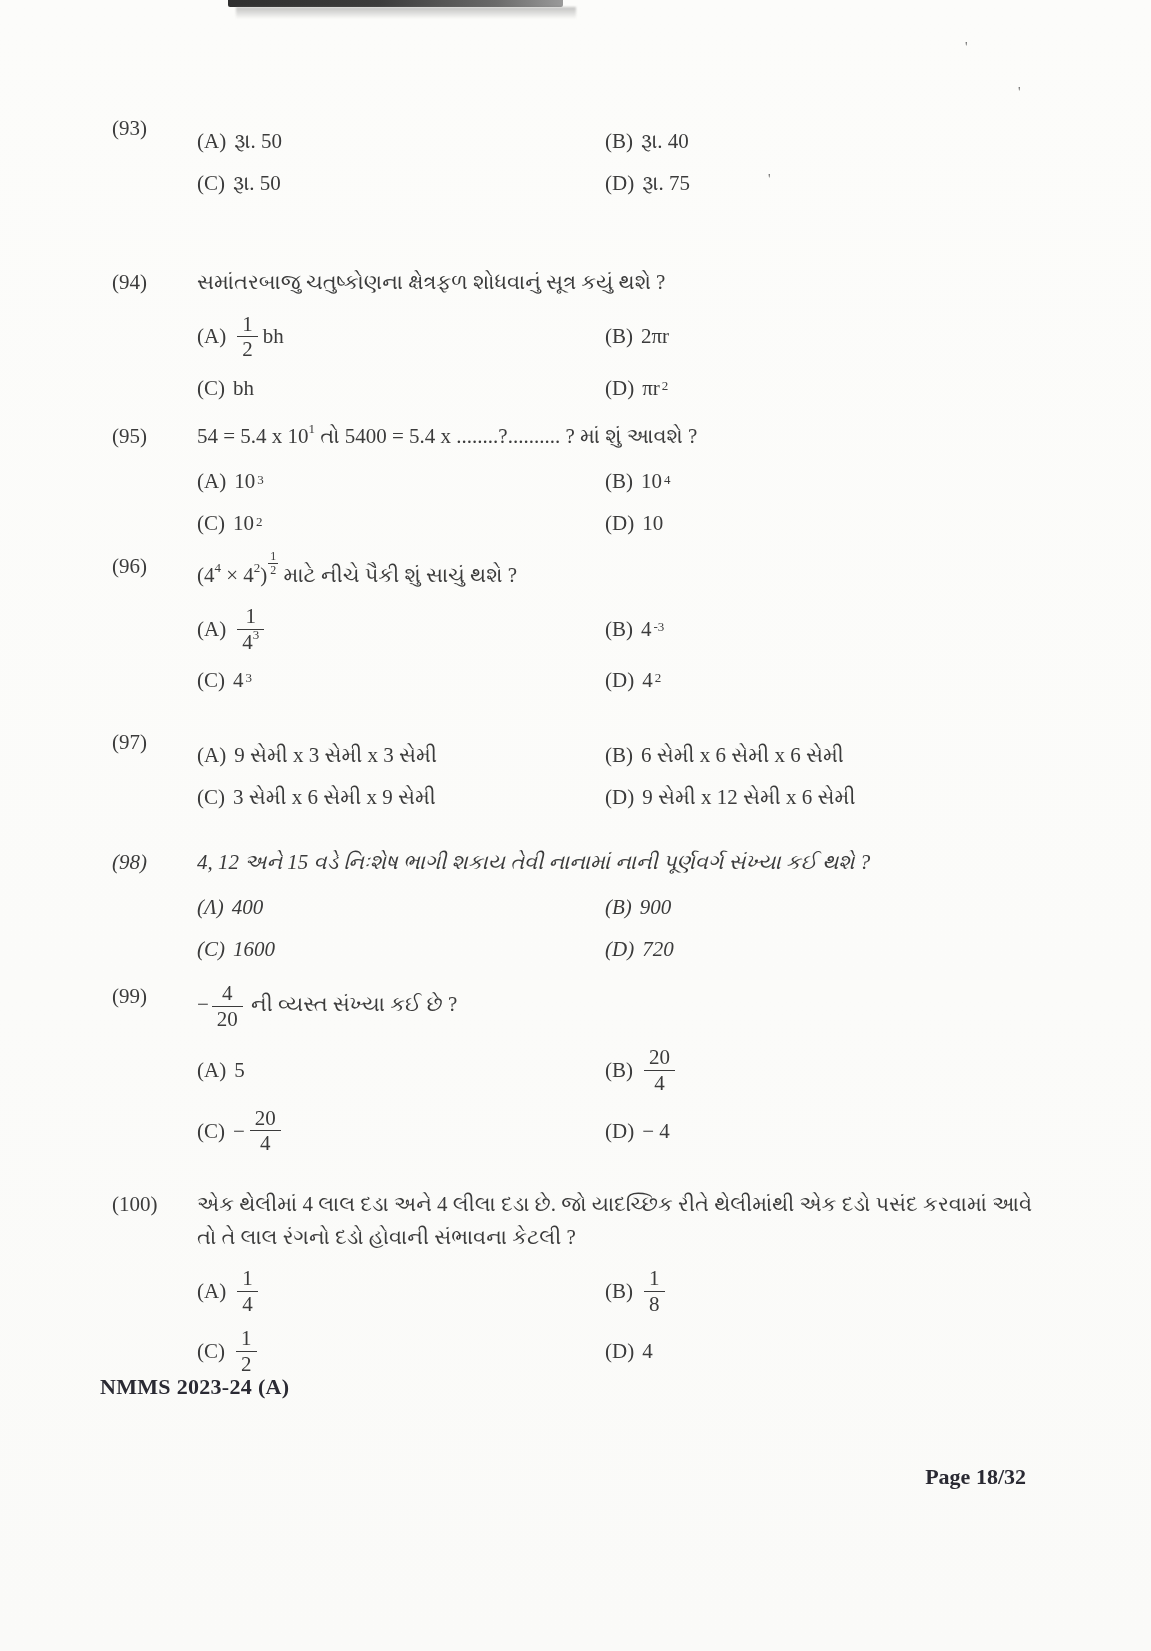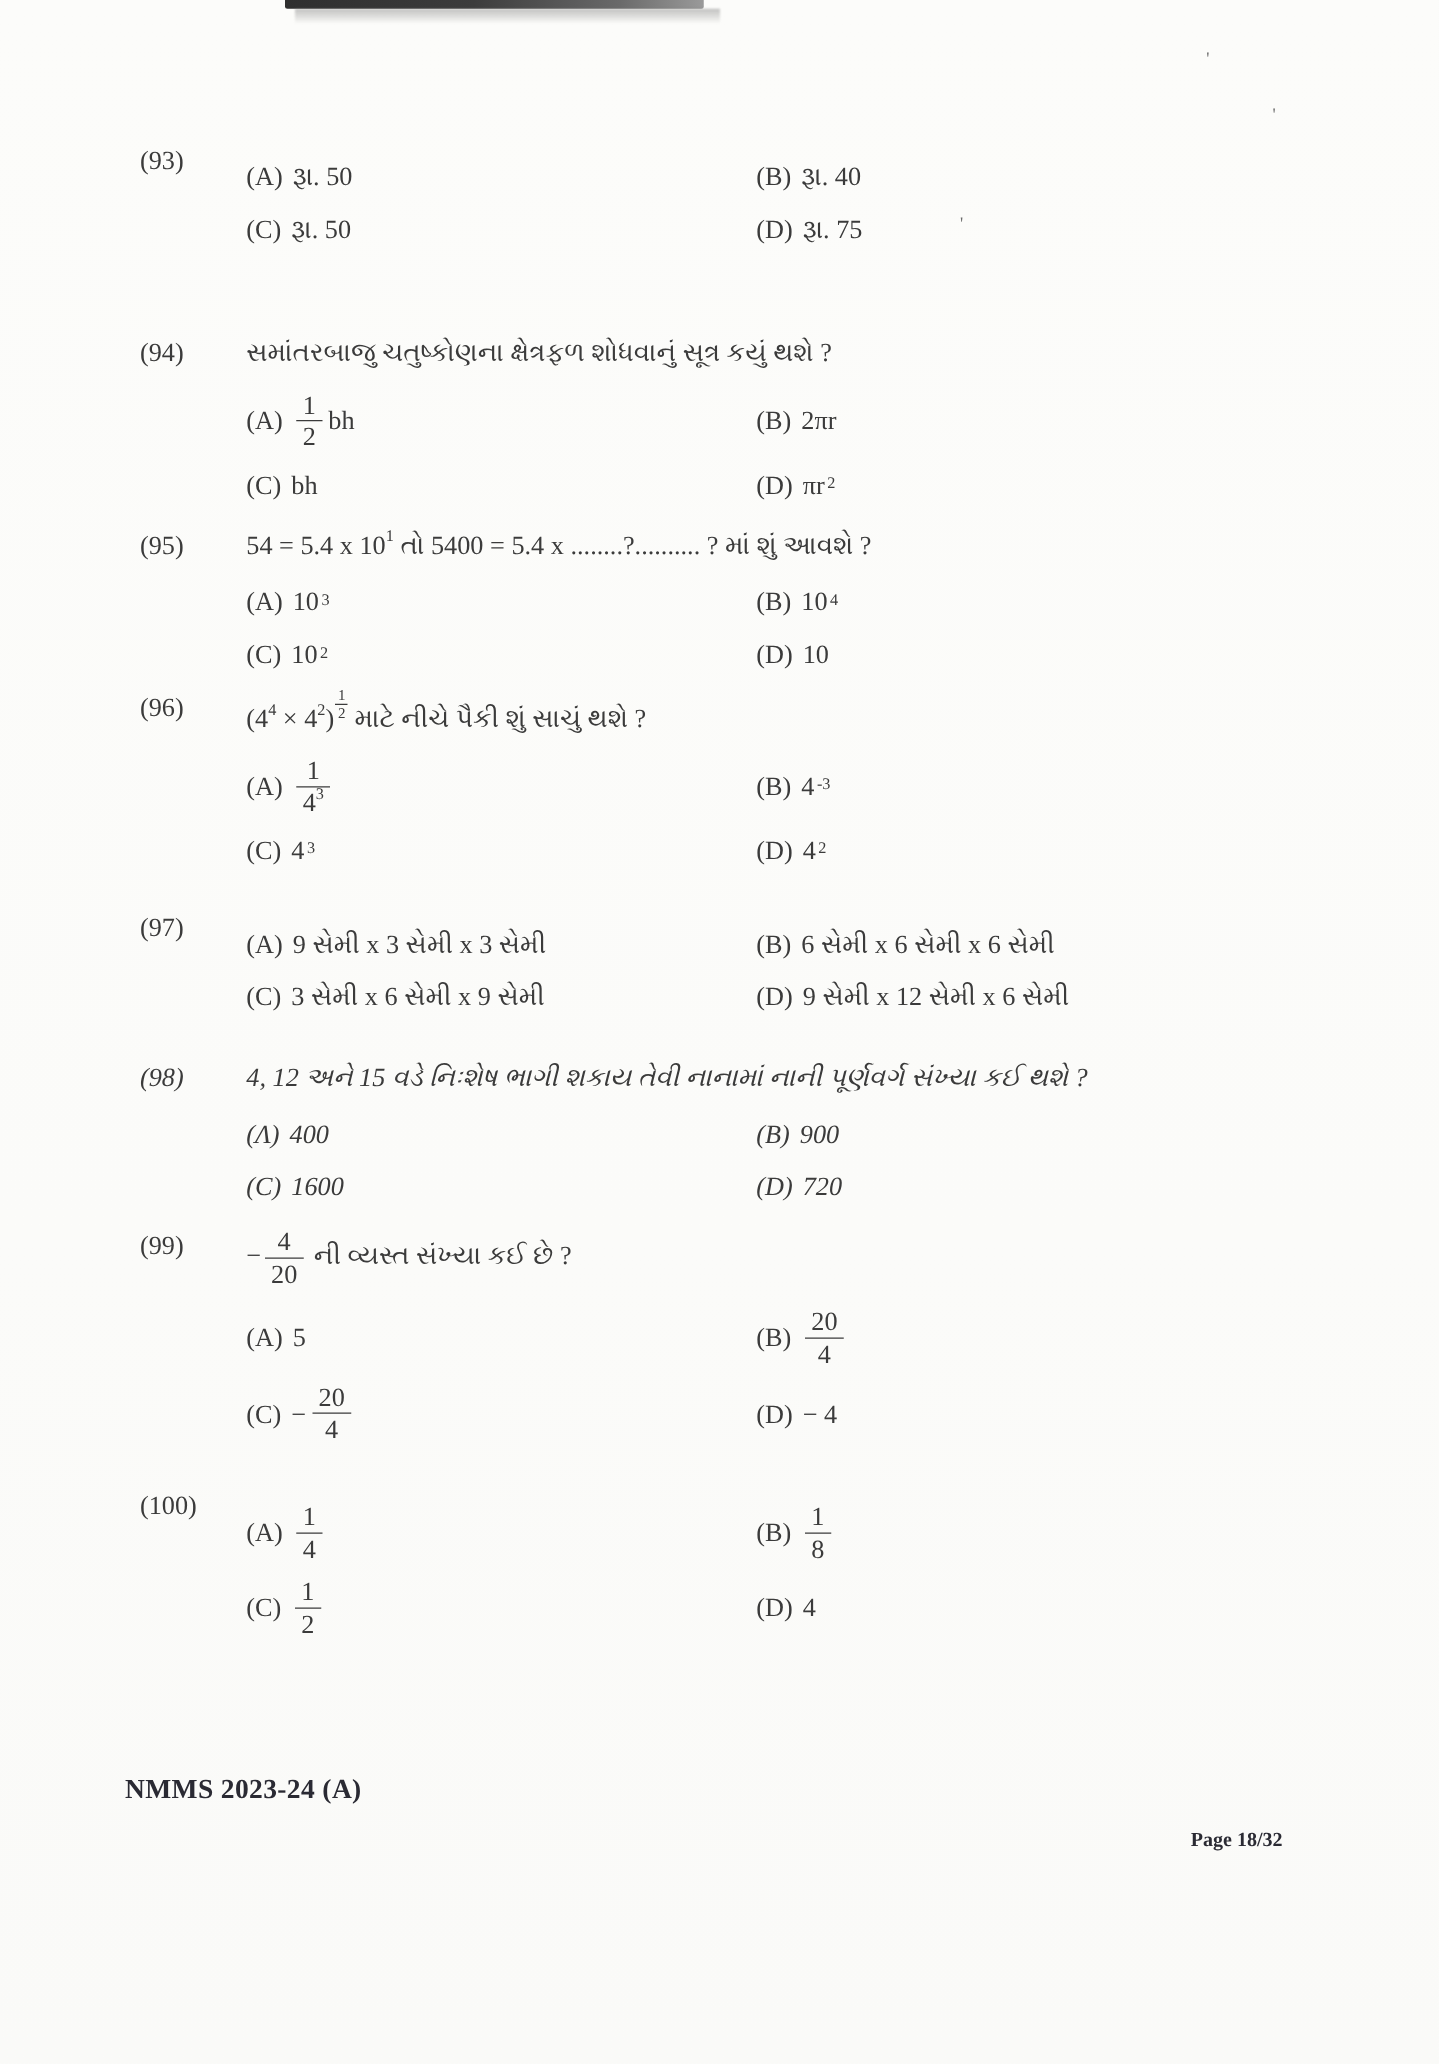--- a/index.html
+++ b/index.html
@@ -45,26 +45,26 @@
   sup.tsup { font-size:13px; line-height:0; position:relative; top:-2px; }
   .frac { display:inline-block; vertical-align:middle; text-align:center; line-height:1.08; margin:2px 3px; }
   .frac .fnum { display:block; padding:0 5px 1px; border-bottom:1.6px solid #3b3b3b; }
   .frac .fden { display:block; padding:1px 5px 0; }
   .supfrac { display:inline-block; font-size:12px; line-height:1.05; text-align:center; vertical-align:8px; margin-left:1px; }
   .supfrac .fnum { display:block; border-bottom:1.2px solid #3b3b3b; padding:0 2px; }
   .supfrac .fden { display:block; padding:0 2px; }
 
   
   .footer-left {
-    position:absolute; left:100px; top:1418px;
+    position:absolute; left:100px; top:1374px;
     font-weight:bold; font-size:22px; color:#2a2a33; letter-spacing:.3px;
   }
   .footer-right {
     position:absolute; right:125px; top:1464px;
-    font-weight:bold; font-size:16px; color:#2a2a33;text-align:right;
+    font-weight:bold; font-size:22px; color:#2a2a33;text-align:right;
   }
 </style>
 </head>
 <body>
 
 <div id="page">
   <div class="artifact-bar"></div>
   <div class="artifact-smudge"></div>
   <span class="stray" style="left:965px; top:40px;">'</span>
   <span class="stray" style="left:1018px; top:85px;">'</span>
@@ -323,20 +323,21 @@
               <span class="olabel">(D)</span>
               <span class="oval">
                 <span class="ttext">− 4</span>
               </span>
             </div>
           </div>
         </div>
       </div>
       <div class="question-block" style="top: 1188px;">
         <span class="qnum">(100)</span>
+        <div class="qtext"><span class="ttext">એક થેલીમાં 4 લાલ દડા અને 4 લીલા દડા છે. જો યાદચ્છિક રીતે થેલીમાંથી એક દડો પસંદ કરવામાં આવે તો તે લાલ રંગનો દડો હોવાની સંભાવના કેટલી ?</span></div>
         <div class="opts">
           <div class="opt-row">
             <div class="opt left">
               <span class="olabel">(A)</span>
               <span class="oval">
                 <span class="frac">
                   <span class="fnum">1</span>
                   <span class="fden">4</span>
                 </span>
               </span>

